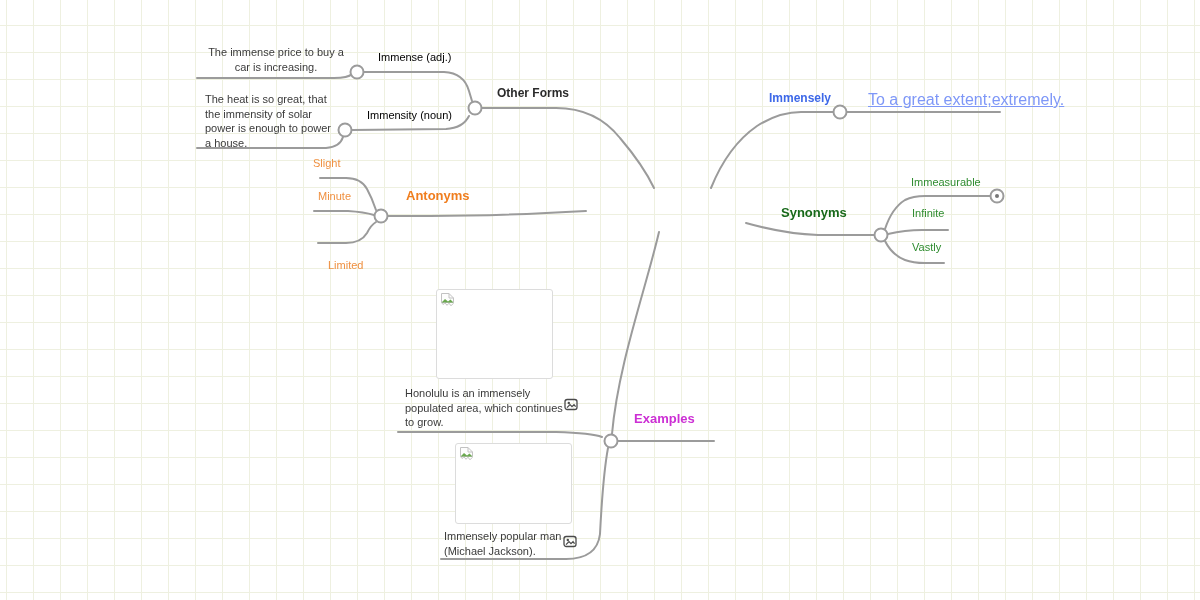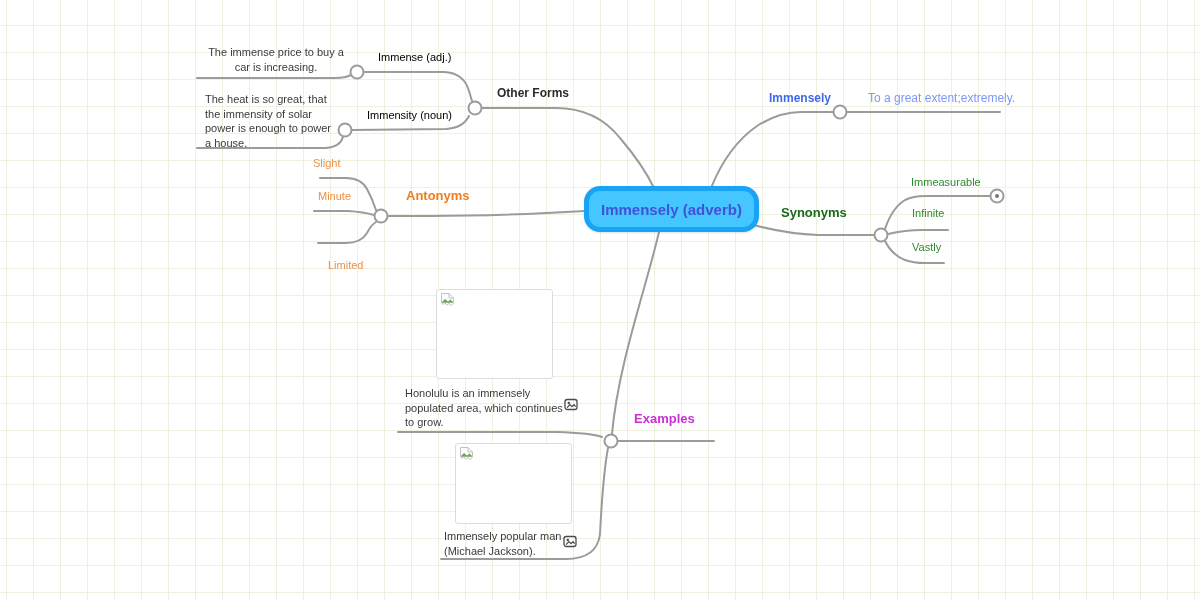--- a/index.html
+++ b/index.html
@@ -83,32 +83,31 @@
       <circle cx="475" cy="108" r="6.5"></circle>
       <circle cx="840" cy="112" r="6.5"></circle>
       <circle cx="381" cy="216" r="6.5"></circle>
       <circle cx="881" cy="235" r="6.5"></circle>
       <circle cx="611" cy="441" r="6.5"></circle>
       <circle cx="997" cy="196" r="6.5"></circle>
       <circle cx="997" cy="196" r="2" fill="#777777" stroke="none"></circle>
     </g>
   </svg>
 
-  <div class="center-node" style="color: rgb(64, 82, 216);">Immensely (adverb)</div>
 
   <div class="hdr" style="left: 497px; top: 86px; font-size: 12px; color: rgb(43, 43, 43);">Other Forms</div>
 
   <div class="item" style="left:378px; top:51px;">Immense (adj.)</div>
   <div class="txt" style="left:205px; top:45px; width:142px;text-align:center;">The immense price to buy a car is increasing.</div>
 
   <div class="item" style="left:367px; top:109px;">Immensity (noun)</div>
   <div class="txt" style="left:205px; top:92px; width:128px;">The heat is so great, that the immensity of solar power is enough to power a house.</div>
 
   <div class="hdr" style="left: 769px; top: 91px; font-size: 12px; color: rgb(61, 104, 232);">Immensely</div>
-  <div class="item" style="left: 868px; top: 91px; font-size: 12px; color: rgb(126, 151, 247);">To a great extent;extremely.</div>
+  <div class="item" style="left: 868px; top: 91px; font-size: 16px; color: rgb(126, 151, 247); text-decoration: underline;">To a great extent;extremely.</div>
 
   <div class="hdr" style="left: 781px; top: 205px; color: rgb(24, 105, 26);">Synonyms</div>
   <div class="item" style="left: 911px; top: 176px; color: rgb(47, 140, 47);">Immeasurable</div>
   <div class="item" style="left: 912px; top: 207px; color: rgb(47, 140, 47);">Infinite</div>
   <div class="item" style="left: 912px; top: 241px; color: rgb(47, 140, 47);">Vastly</div>
 
   <div class="hdr" style="left: 406px; top: 188px; color: rgb(240, 125, 29); text-align: center;">Antonyms</div>
   <div class="item" style="left: 313px; top: 157px; color: rgb(239, 144, 64);">Slight</div>
   <div class="item" style="left: 318px; top: 190px; color: rgb(239, 144, 64);">Minute</div>
   <div class="item" style="left: 328px; top: 223px; color: rgb(239, 144, 64); margin-top: 36px;">Limited</div>

